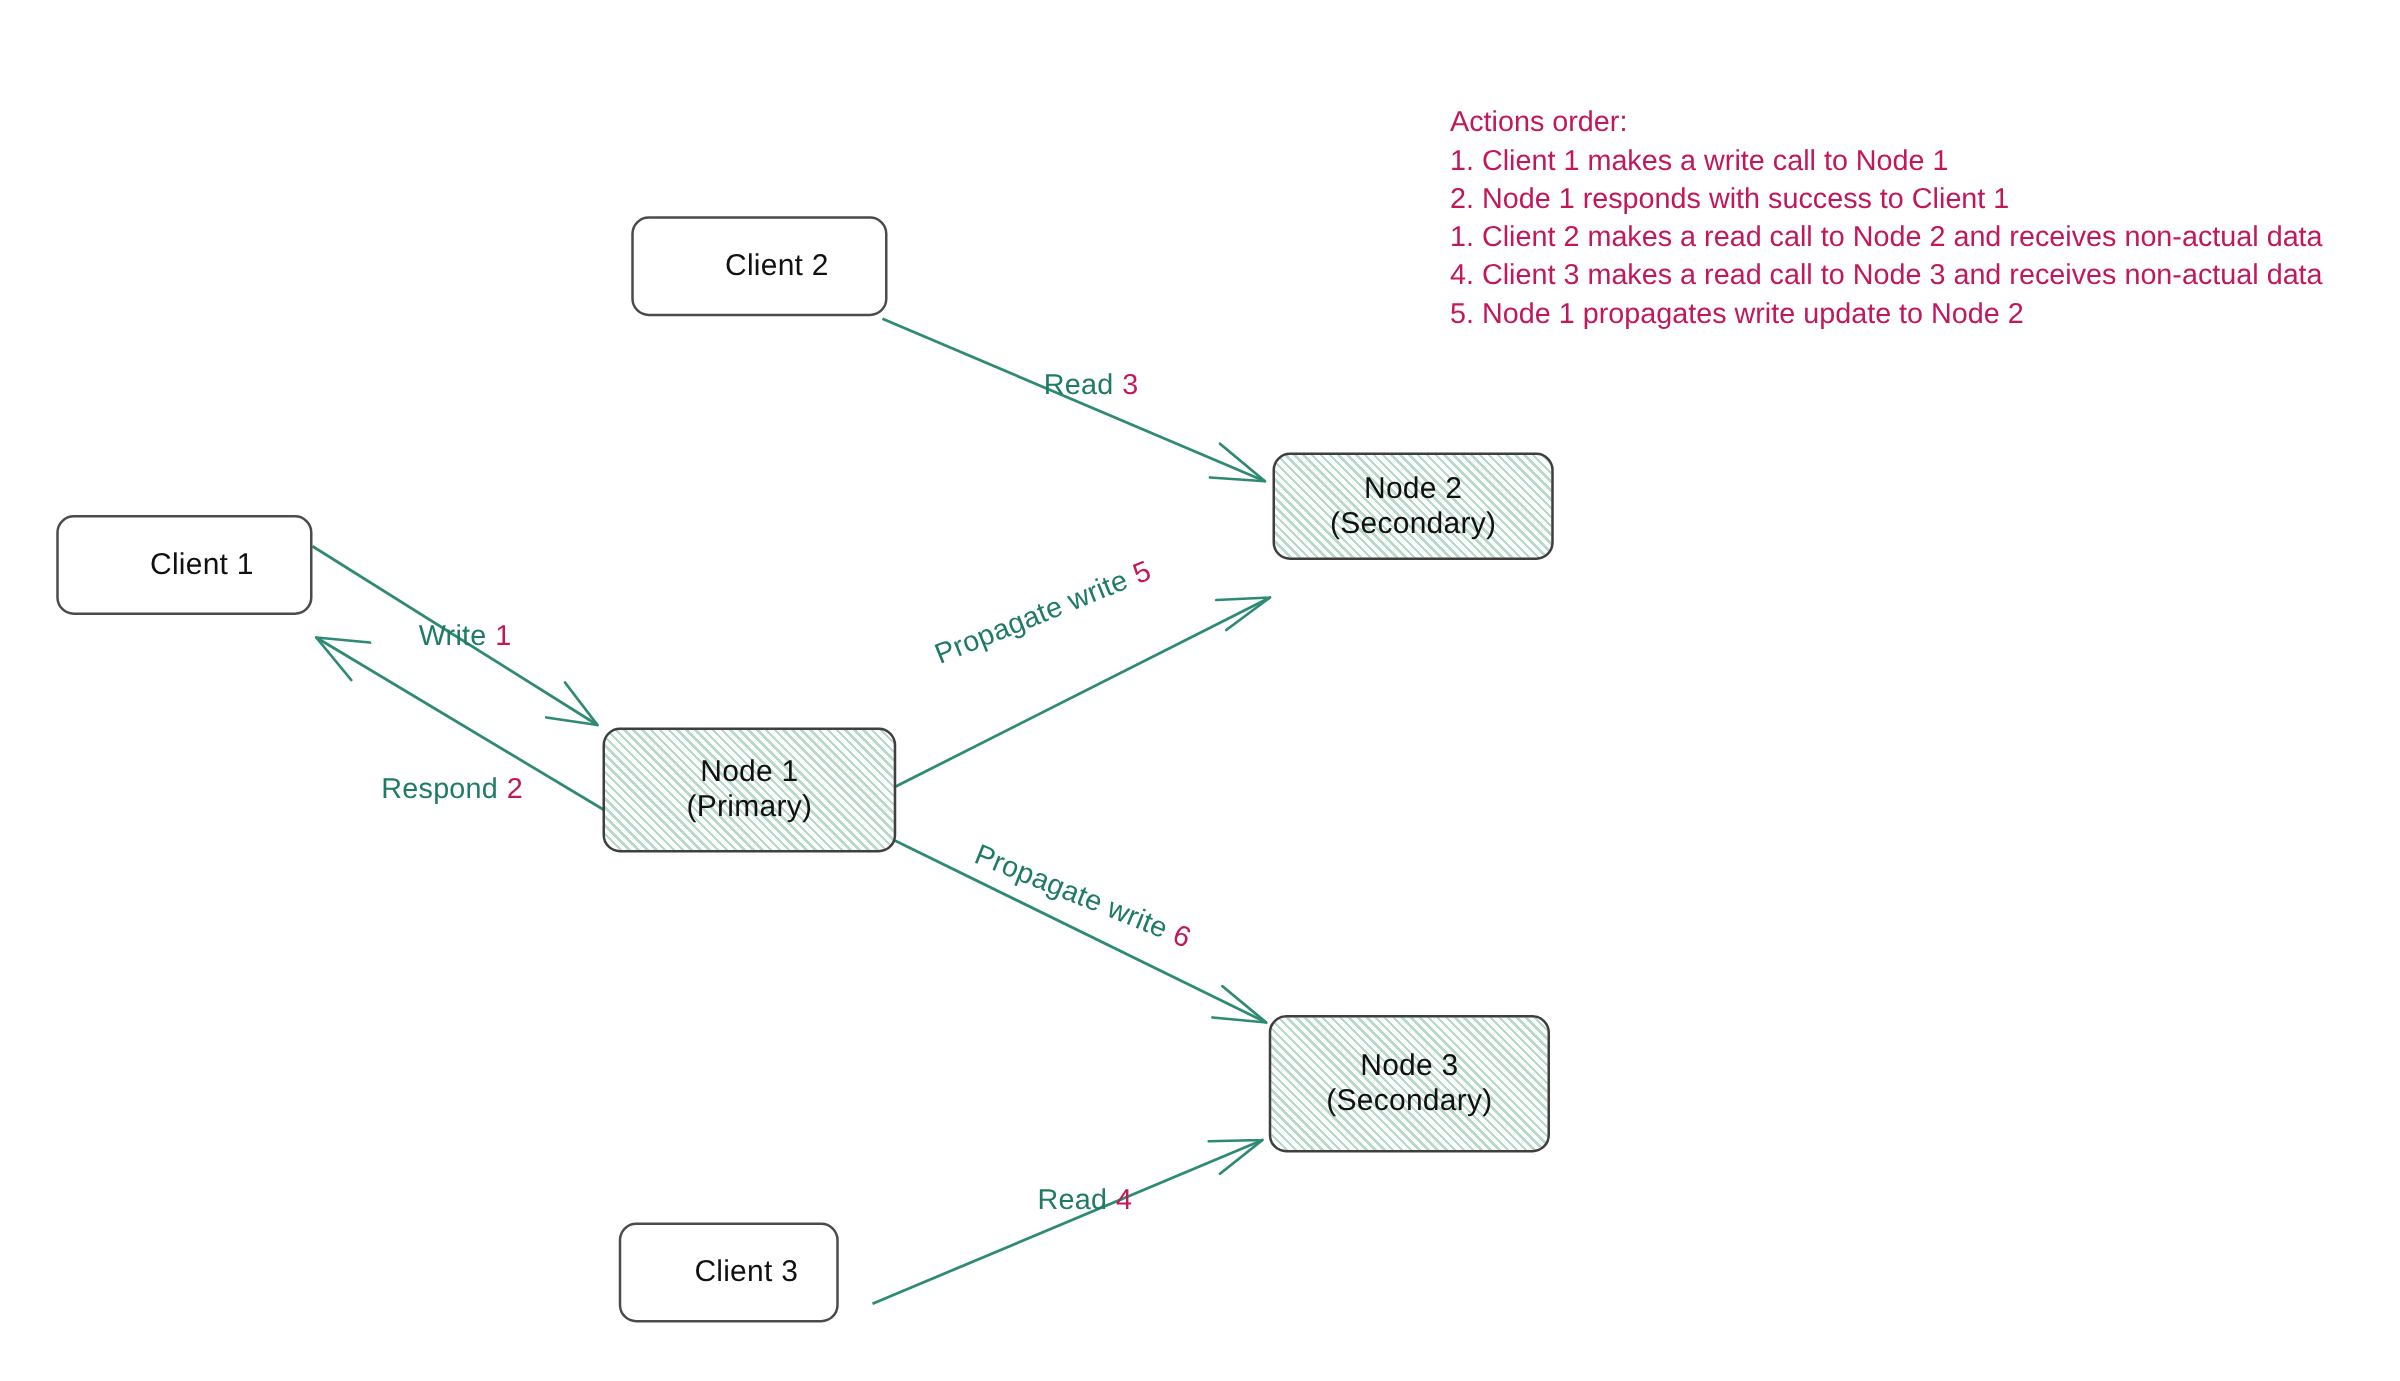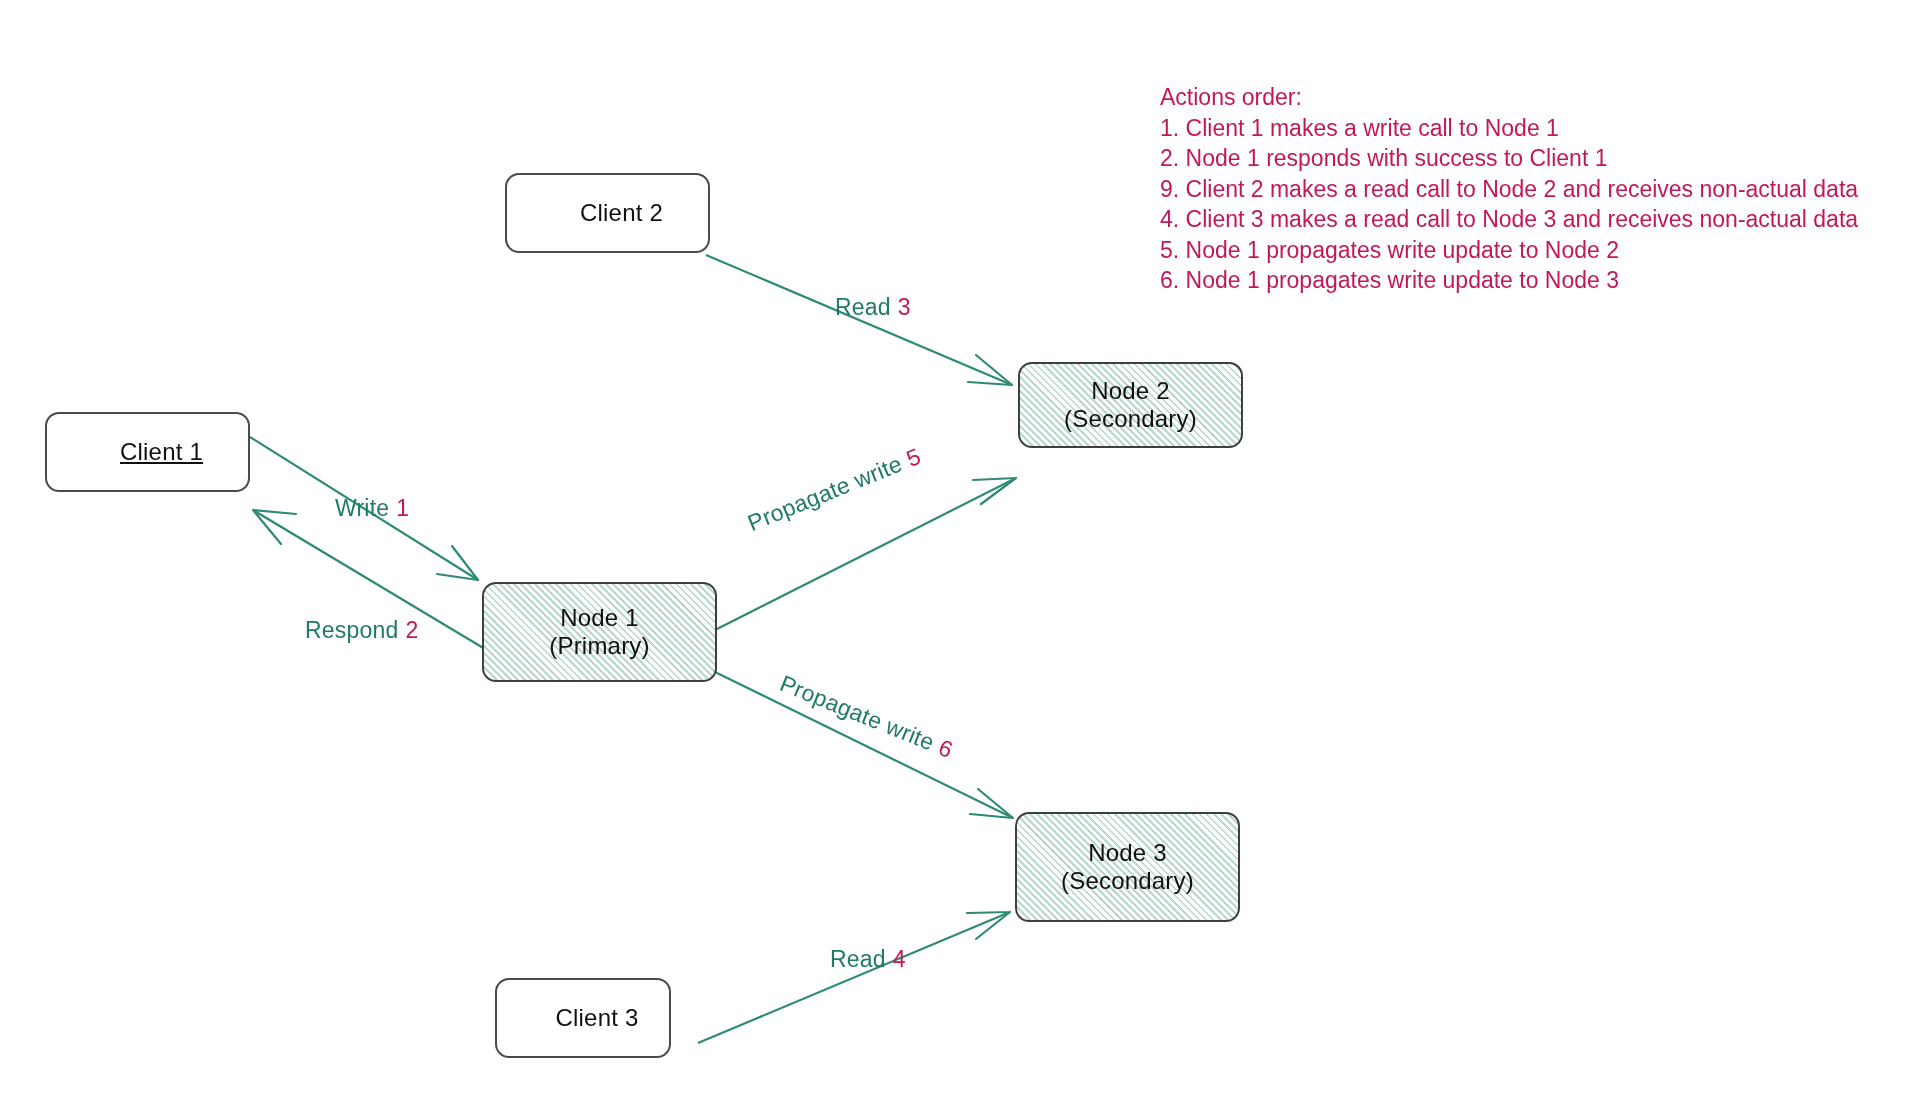--- a/index.html
+++ b/index.html
@@ -124,21 +124,21 @@
     <line class="edge-line" x1="715" y1="672" x2="1013" y2="818"></line>
     <path class="edge-head" d="M 1013 818 L 970 814 M 1013 818 L 978 789"></path>
   </g>
 
   <g>
     <line class="edge-line" x1="698" y1="1043" x2="1010" y2="912"></line>
     <path class="edge-head" d="M 1010 912 L 967 913 M 1010 912 L 976 939"></path>
   </g>
 </svg>
 
-<div class="box box-client" style="left:45px; top:412px; width:205px; height:80px;text-decoration:underline;">
+<div class="box box-client" style="left:45px; top:412px; width:205px; height:80px;">
   <span>Client 1</span>
 </div>
 
 <div class="box box-client" style="left:505px; top:173px; width:205px; height:80px;">
   <span>Client 2</span>
 </div>
 
 <div class="box box-client" style="left:495px; top:978px; width:176px; height:80px;">
   <span>Client 3</span>
 </div>
@@ -179,17 +179,16 @@
 </div>
 
 <div class="edge-label rot-down" style="left:786px; top:670px;">
   <span>Propagate write</span><span class="num">6</span>
 </div>
 
 <div id="legend">
   <span class="legend-title">Actions order:</span>
   <span class="legend-item">1. Client 1 makes a write call to Node 1</span>
   <span class="legend-item">2. Node 1 responds with success to Client 1</span>
-  <span class="legend-item">9. Client 2 makes a read call to Node 2 and receives non-actual data</span>
+  <span class="legend-item">1. Client 2 makes a read call to Node 2 and receives non-actual data</span>
   <span class="legend-item">4. Client 3 makes a read call to Node 3 and receives non-actual data</span>
   <span class="legend-item">5. Node 1 propagates write update to Node 2</span>
-  <span class="legend-item">6. Node 1 propagates write update to Node 3</span>
 </div>
 
 </body></html>

